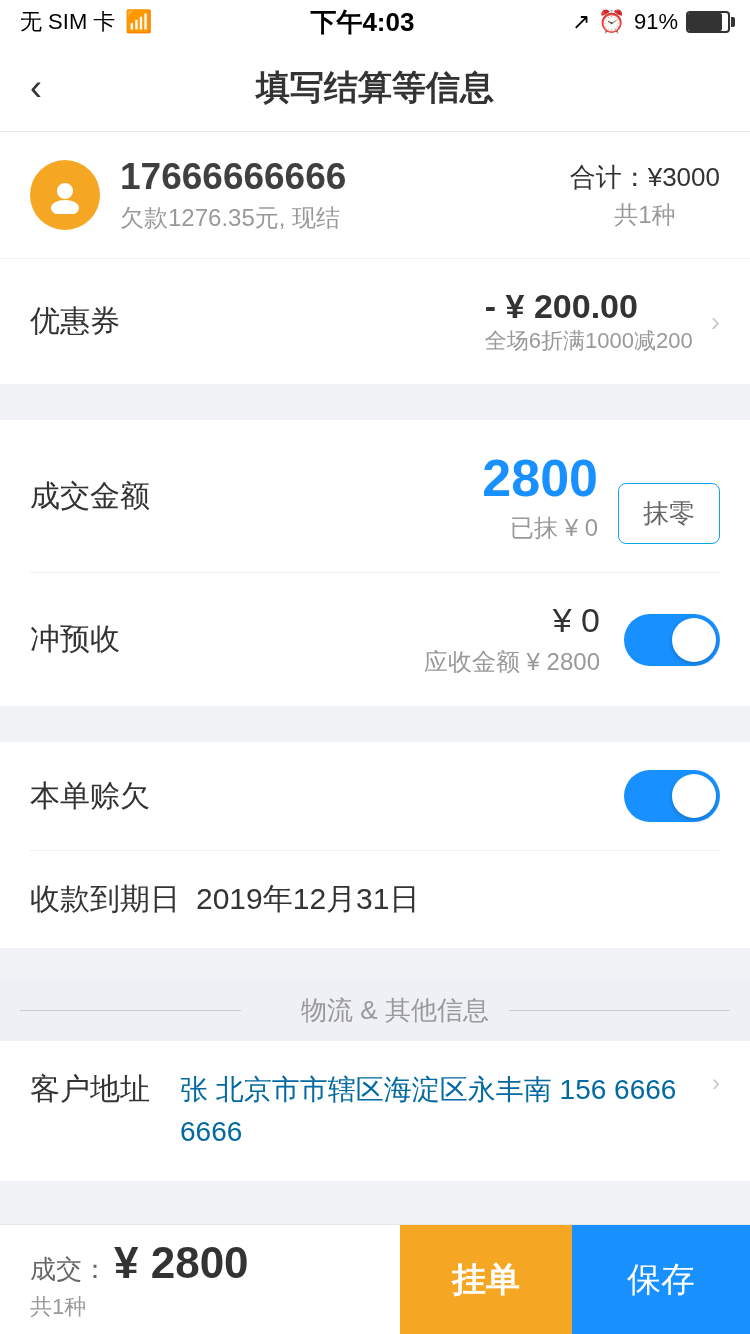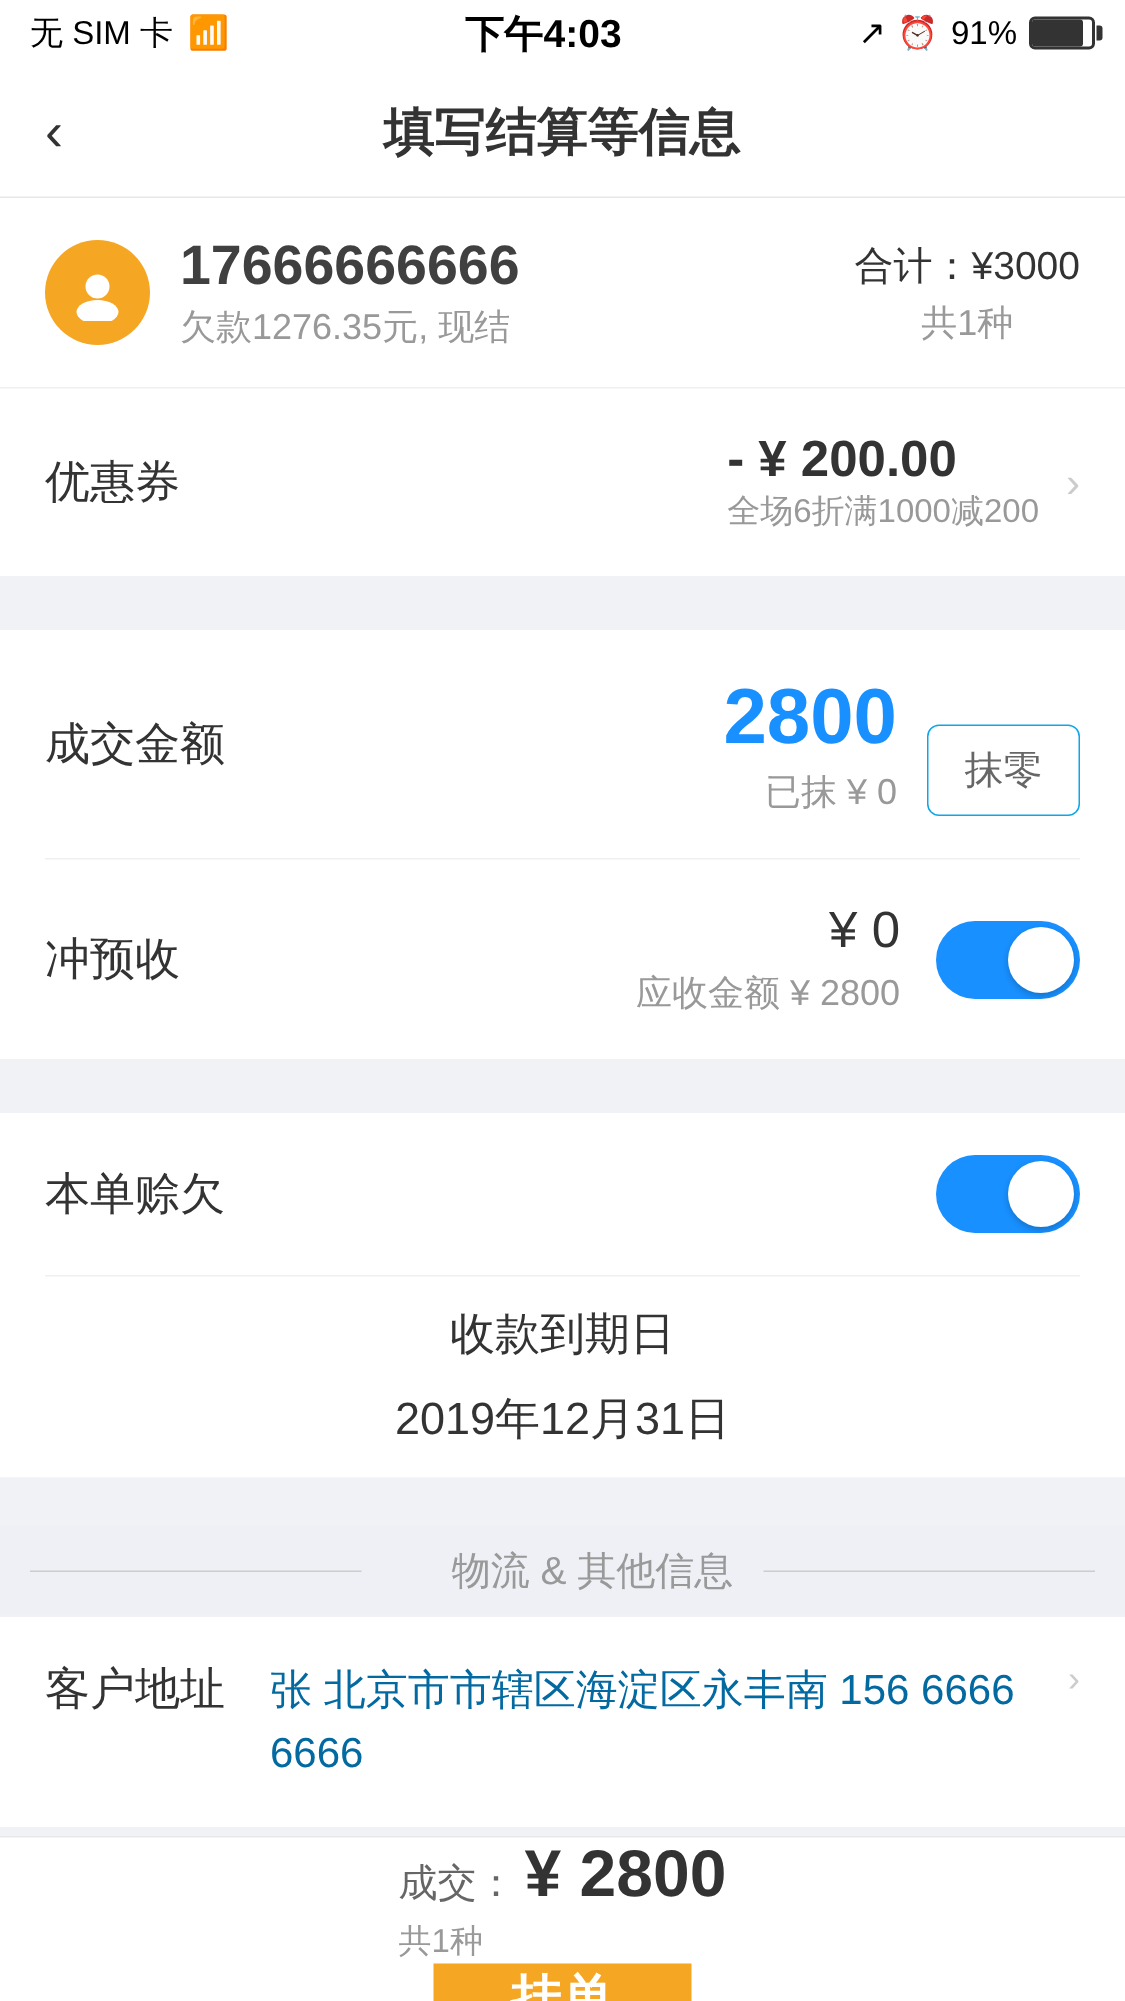--- a/index.html
+++ b/index.html
@@ -193,27 +193,26 @@
     .debt-row {
       padding: 28px 0;
       display: flex;
       align-items: center;
       justify-content: space-between;
     }
 
     
     .due-section {
       background: #fff;
-      padding: 18px 30px;
+      padding: 28px 30px;
       display: flex;
       align-items: center;
       gap: 16px;
       margin-top: 1px;
       border-top: 1px solid #f0f0f0;
-      flex-direction: column;
     }
     .due-label { font-size: 30px; color: #333; }
     .due-date { font-size: 30px; color: #333; }
 
     
     .logistics-divider {
       background: #eef0f5;
       height: 60px;
       display: flex;
       align-items: center;
@@ -249,21 +248,20 @@
     
     .bottom-bar {
       width: 750px;
       height: 110px;
       background: #fff;
       display: flex;
       align-items: center;
       border-top: 1px solid #e8e8e8;
       position: fixed;
       bottom: 0;
-      flex-direction: column;
     }
     .bottom-info {
       flex: 1;
       padding: 0 30px;
     }
     .bottom-total-label { font-size: 26px; color: #666; }
     .bottom-total-value { font-size: 44px; font-weight: 700; color: #333; margin-left: 6px; }
     .bottom-count { font-size: 22px; color: #999; margin-top: 4px; }
     .bottom-total-row { display: flex; align-items: baseline; }
     .btn-hold {

